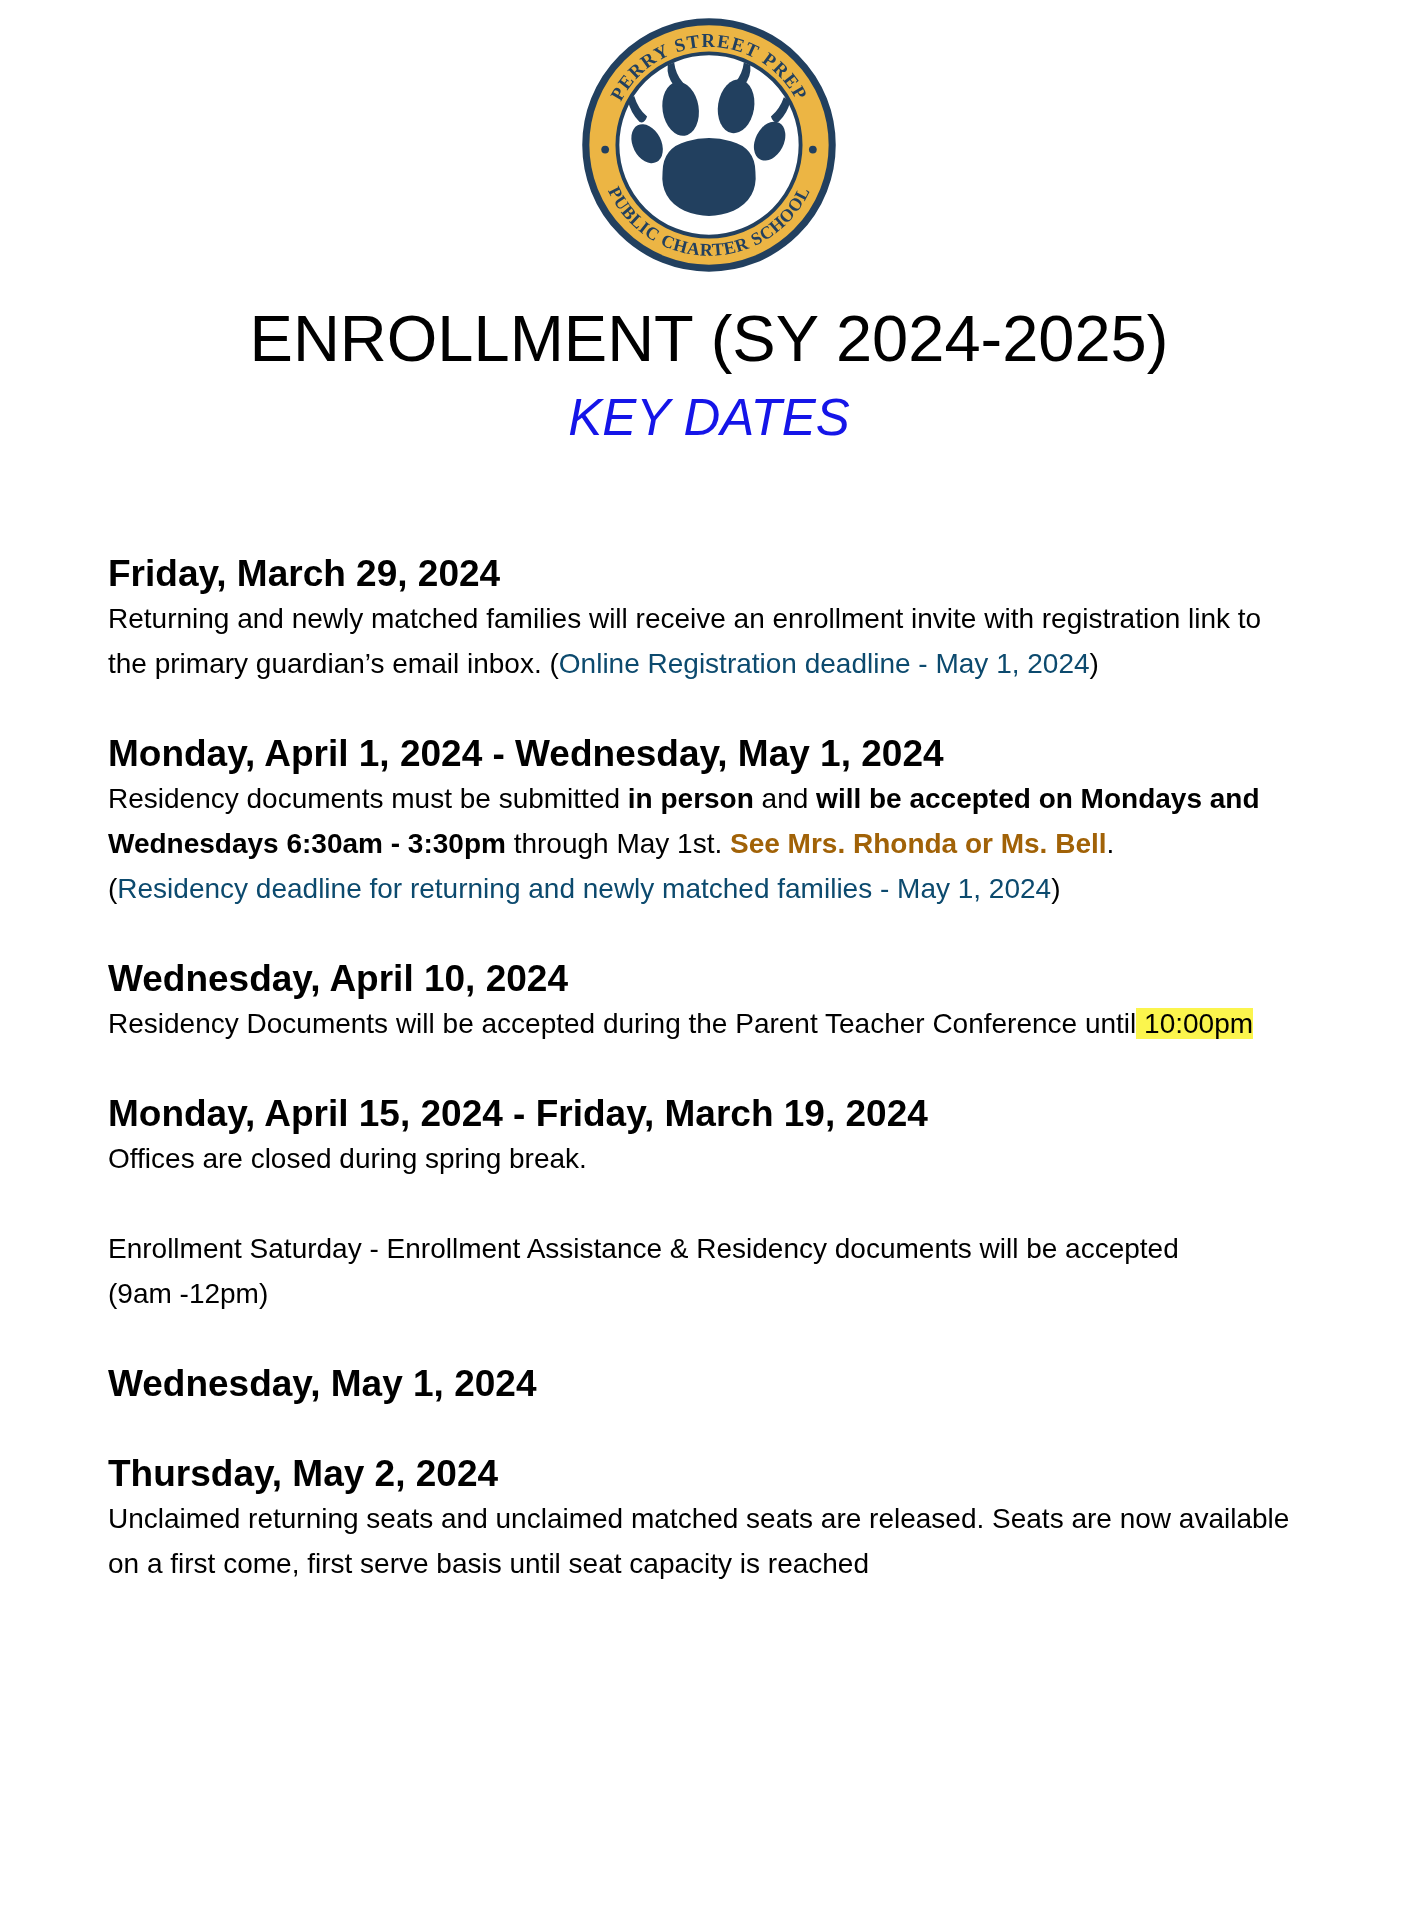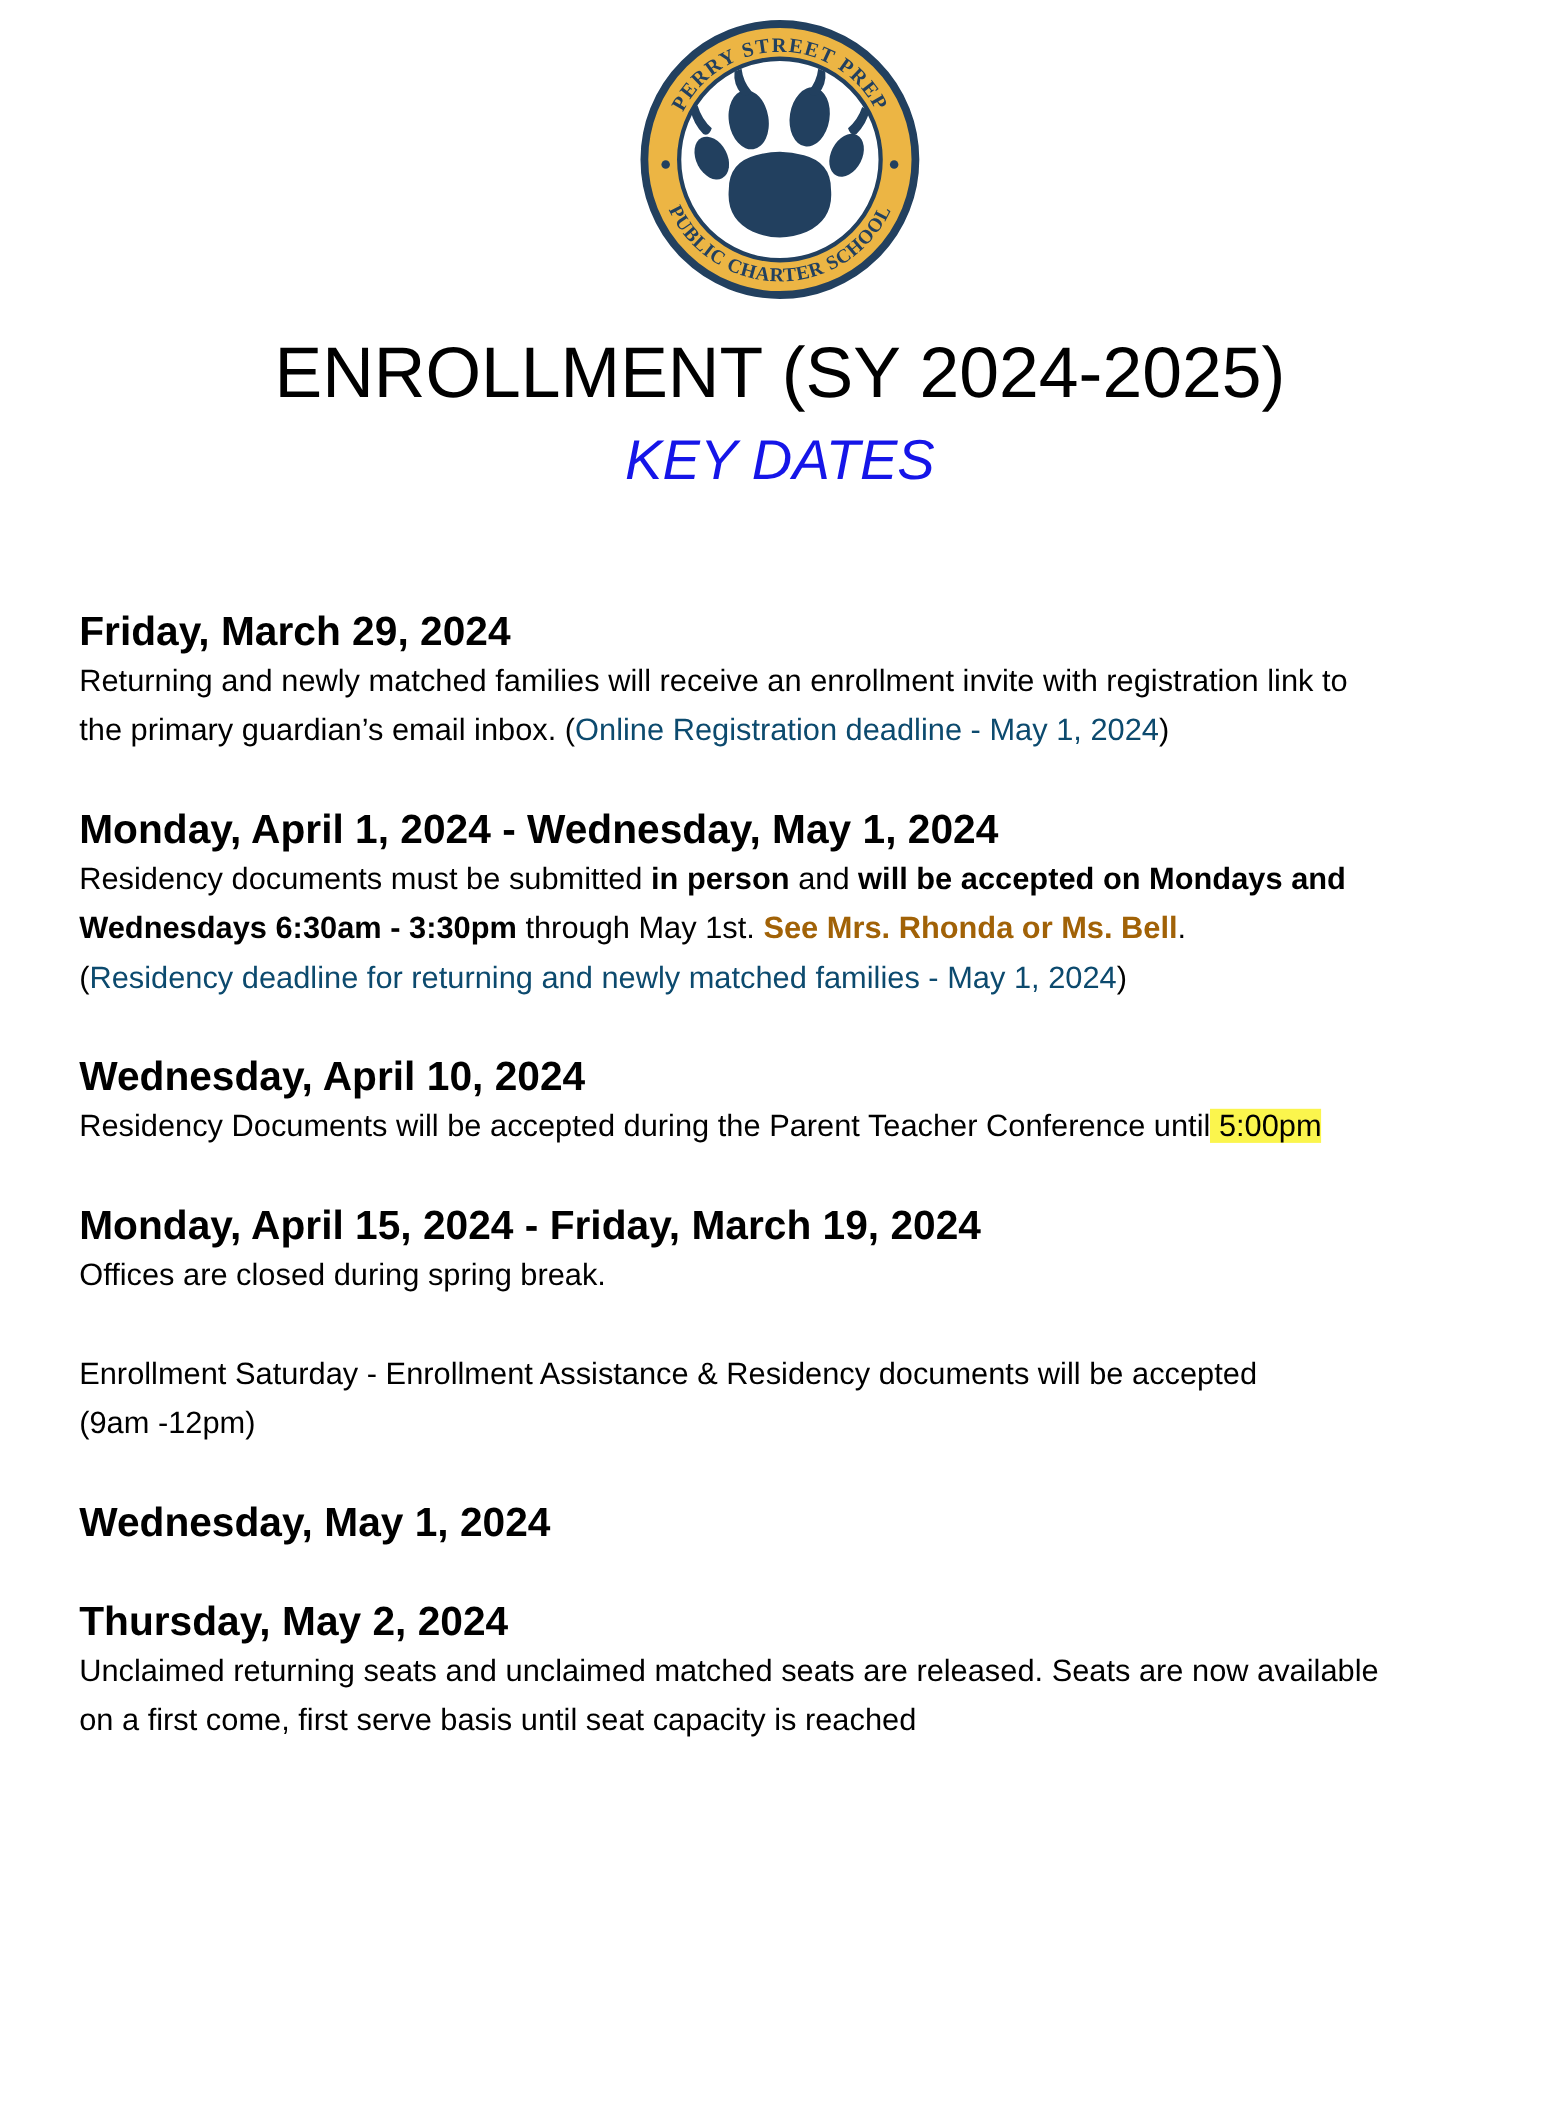--- a/index.html
+++ b/index.html
@@ -43,21 +43,21 @@
   .doc-subtitle {
     margin: 12px 0 0 0;
     text-align: center;
     font-size: 51px;
     font-weight: 400;
     line-height: 1.15;
     color: #1515e8;
     font-style: italic;
   }
   .sections { margin-top: 104px; }
-  .date-section { margin-bottom: 45px; }
+  .date-section { margin-bottom: 45px; margin-left: 36px; }
   .date-section h3 {
     margin: 0;
     font-size: 37px;
     font-weight: 700;
     line-height: 45px;
     color: #000000;
   }
   .section-body {
     margin: 0;
     font-size: 28px;
@@ -119,21 +119,21 @@
 
     <section class="date-section">
       <h3>Monday, April 1, 2024 - Wednesday, May 1, 2024</h3>
       <p class="section-body"><span>Residency documents must be submitted </span><span class="run-bold">in person</span><span> and </span><span class="run-bold">will be accepted on Mondays and
 Wednesdays 6:30am - 3:30pm</span><span> through May 1st. </span><span class="run-blue">See Mrs. Rhonda or Ms. Bell</span><span>.
 (</span><span class="run-red">Residency deadline for returning and newly matched families - May 1, 2024</span><span>)</span></p>
     </section>
 
     <section class="date-section">
       <h3>Wednesday, April 10, 2024</h3>
-      <p class="section-body"><span>Residency Documents will be accepted during the Parent Teacher Conference until</span><span class="run-hl"> 5:00pm</span></p>
+      <p class="section-body"><span>Residency Documents will be accepted during the Parent Teacher Conference until</span><span class="run-hl"> 10:00pm</span></p>
     </section>
 
     <section class="date-section">
       <h3>Monday, April 15, 2024 - Friday, March 19, 2024</h3>
       <p class="section-body"><span>Offices are closed during spring break.</span></p>
     </section>
 
     <section class="date-section">
     </section>
 

